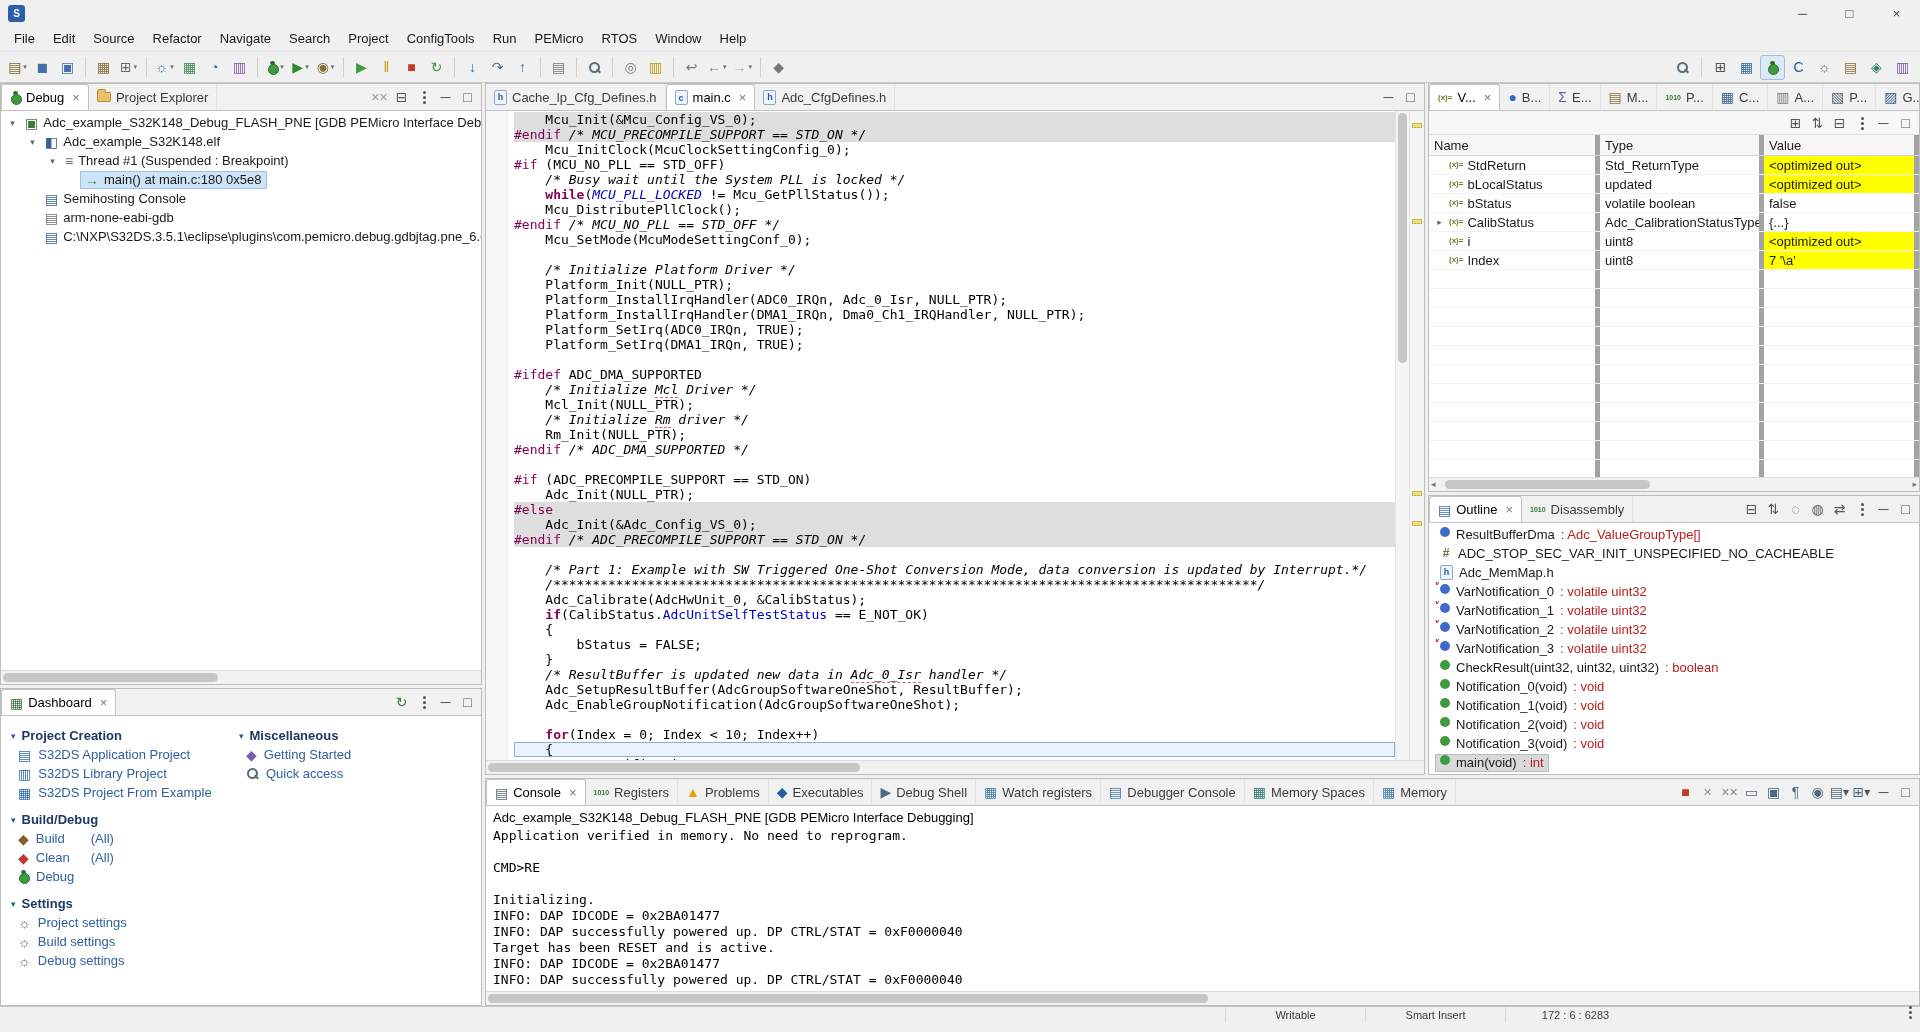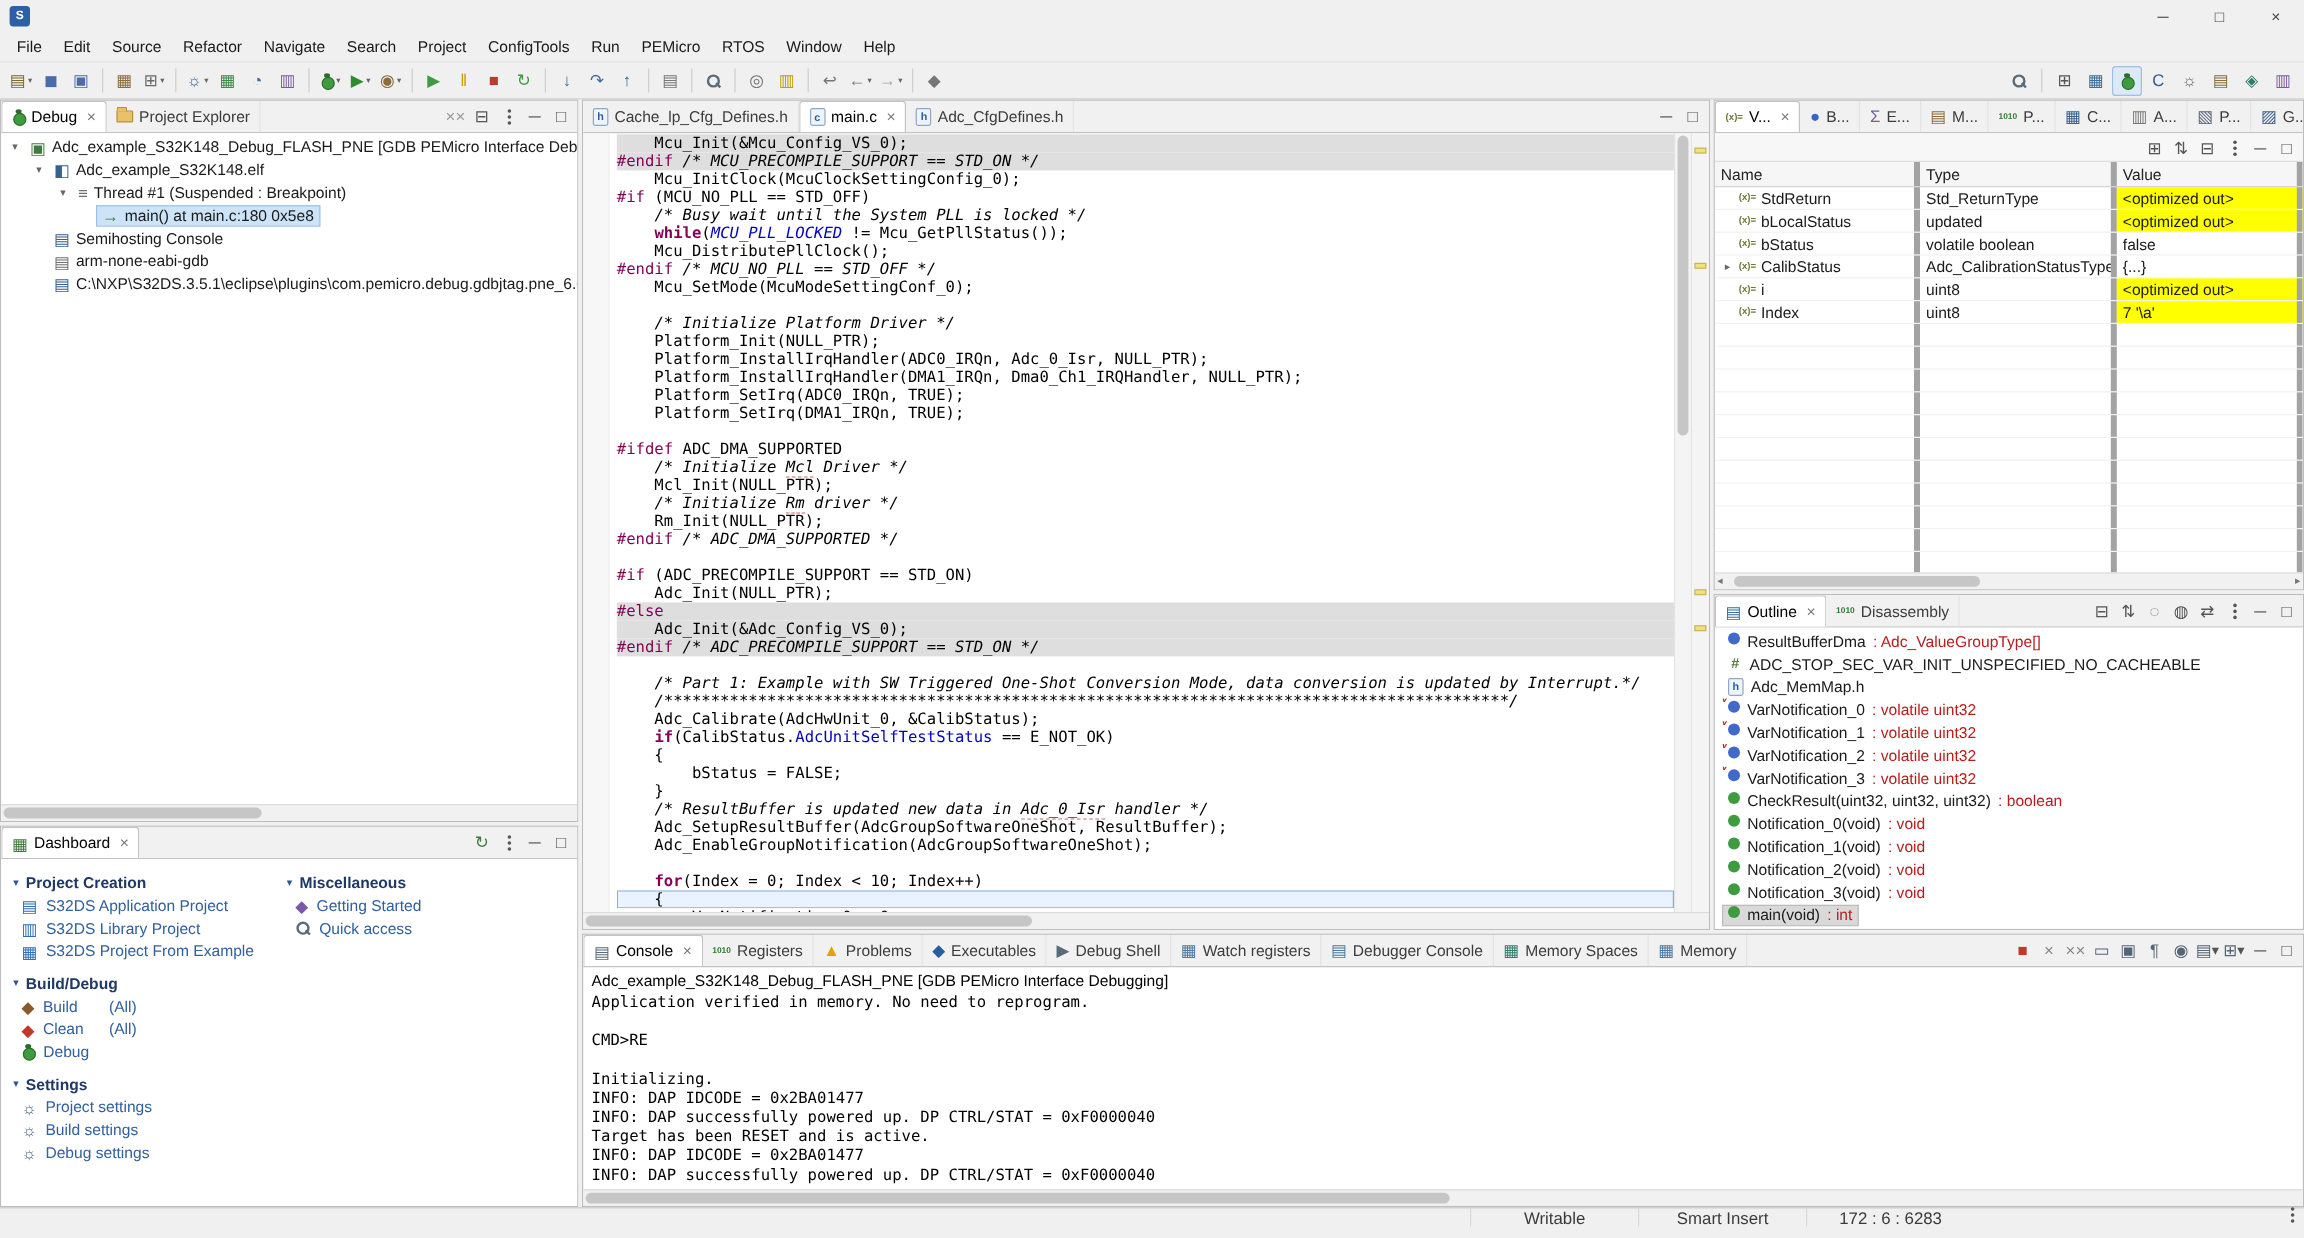--- a/index.html
+++ b/index.html
@@ -114,21 +114,21 @@
 .oc.field{background:#4169c9}
 .oc.func{background:#3f9b40}
 .oc .vdec{position:absolute;top:-6px;left:-5px;font-size:8px;color:#b03030;font-weight:bold;font-style:italic}
 .odef{font-weight:bold;color:#5a7a4a;font-size:12px;width:12px;text-align:center;flex:none}
 .otype{color:#b91c1c}
 
 .console-title{font-size:13px;color:#000;padding:4px 7px 1px;flex:none;white-space:nowrap}
 .console-lines{flex:1;font-family:"DejaVu Sans Mono","Liberation Mono",monospace;font-size:13px;line-height:16px;padding:2px 7px;white-space:pre;overflow:hidden;color:#000}
 .cline{height:16px}
 
-.statusbar{height:16px;display:flex;align-items:flex-end;background:#f0f0f0;border-top:1px solid #c6c6c6;font-size:14px;color:#3a3a3a}
+.statusbar{height:16px;display:flex;align-items:flex-end;background:#f0f0f0;border-top:1px solid #c6c6c6;font-size:11px;color:#3a3a3a}
 .sb-left{width:1225px;flex:none}
 .sb-cell{width:140px;flex:none;align-self:stretch;display:flex;align-items:center;justify-content:center;border-left:1px solid #d9d9d9;white-space:nowrap}
 </style>
 </head>
 <body>
 
 <div class="titlebar">
   <span class="app-icon">S</span>
   <div class="win-controls">
     <div class="win-btn">─</div>

